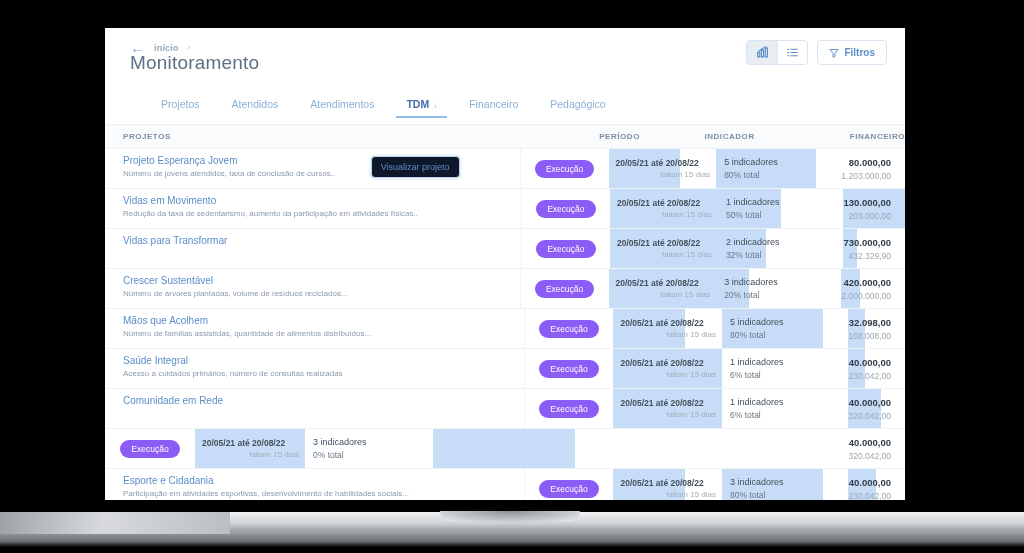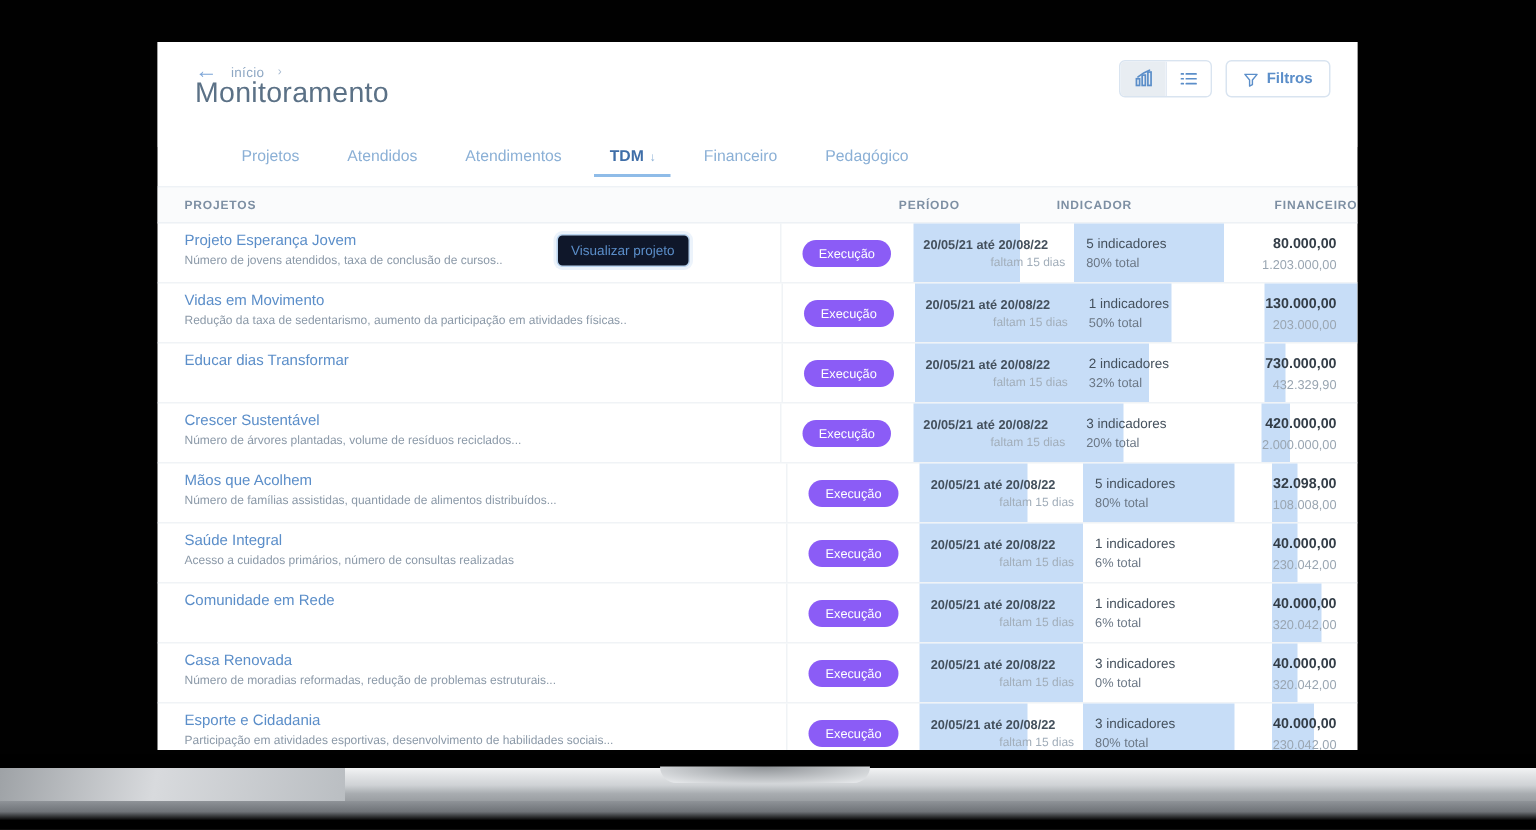--- a/index.html
+++ b/index.html
@@ -70,21 +70,21 @@
   }
   #breadcrumb {
     position: absolute; left: 25px; top: 12px;
     display: flex; align-items: center; gap: 9px;
   }
   #back-arrow {
     color: #7ea6d8; font-size: 15px; line-height: 1;
     cursor: pointer;
   }
   #crumb-home {
-    font-size: 9px; color: #8fa8c4; font-weight: 400;
+    font-size: 9px; color: #8fa8c4; font-weight: 700;
     letter-spacing: .2px; cursor: pointer;
   }
   #crumb-sep { font-size: 8px; color: #a9bcd2; }
   #page-title {
     position: absolute; left: 25px; top: 24px;
     font-size: 19px; color: #5b7186; font-weight: 400;
     letter-spacing: .2px;
   }
   #header-actions {
     position: absolute; right: 18px; top: 12px;
@@ -322,21 +322,21 @@
               <div class="bar-text ind-sub">50% total</div>
             </div>
             <div class="cell-bar cell-financeiro">
               <div class="bar-fill" style="width:100%"></div>
               <div class="bar-text fin-main">130.000,00</div>
               <div class="bar-text fin-sub">203.000,00</div>
             </div>
           </div>
           <div class="row">
             <div class="cell-projetos">
-              <div class="proj-name">Educar dias Transformar</div>
+              <div class="proj-name">Vidas para Transformar</div>
             </div>
             <div class="cell-status">
               <span class="badge-exec">Execução</span>
             </div>
             <div class="cell-bar cell-periodo">
               <div class="bar-fill" style="width:100%"></div>
               <div class="bar-text per-main">20/05/21 até 20/08/22</div>
               <div class="bar-text per-sub">faltam 15 dias</div>
             </div>
             <div class="cell-bar cell-indicador">
@@ -439,24 +439,20 @@
               <div class="bar-text ind-main">1 indicadores</div>
               <div class="bar-text ind-sub">6% total</div>
             </div>
             <div class="cell-bar cell-financeiro">
               <div class="bar-fill" style="width:58%"></div>
               <div class="bar-text fin-main">40.000,00</div>
               <div class="bar-text fin-sub">320.042,00</div>
             </div>
           </div>
           <div class="row">
-            <div class="cell-projetos">
-              <div class="proj-name">Casa Renovada</div>
-              <div class="proj-desc">Número de moradias reformadas, redução de problemas estruturais...</div>
-            </div>
             <div class="cell-status">
               <span class="badge-exec">Execução</span>
             </div>
             <div class="cell-bar cell-periodo">
               <div class="bar-fill" style="width:100%"></div>
               <div class="bar-text per-main">20/05/21 até 20/08/22</div>
               <div class="bar-text per-sub">faltam 15 dias</div>
             </div>
             <div class="cell-bar cell-indicador">
               <div class="bar-fill" style="width:0%"></div>

